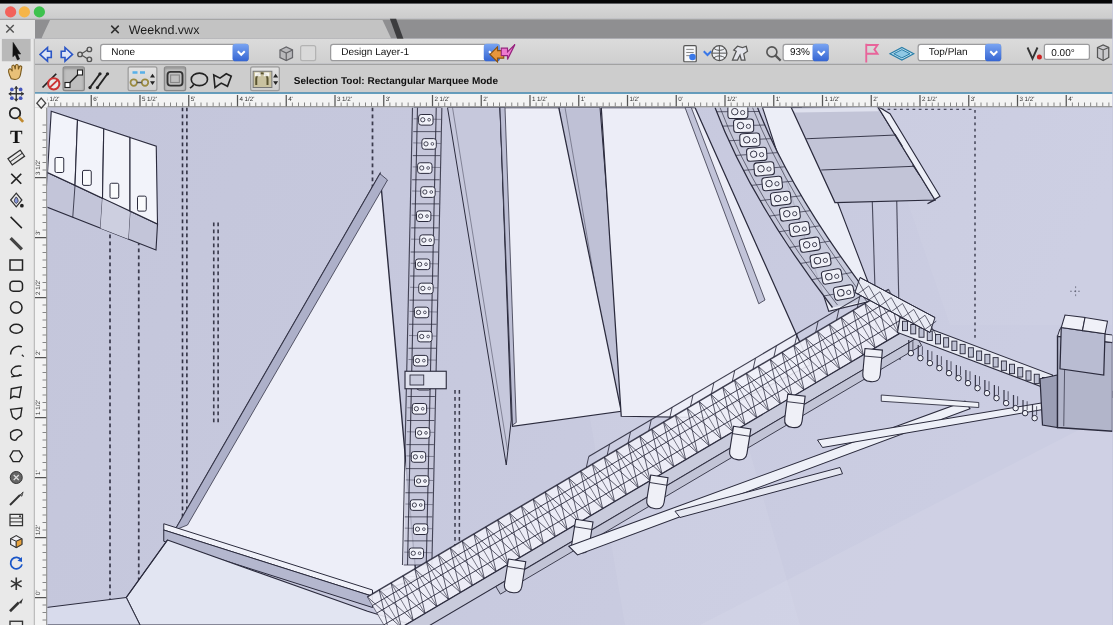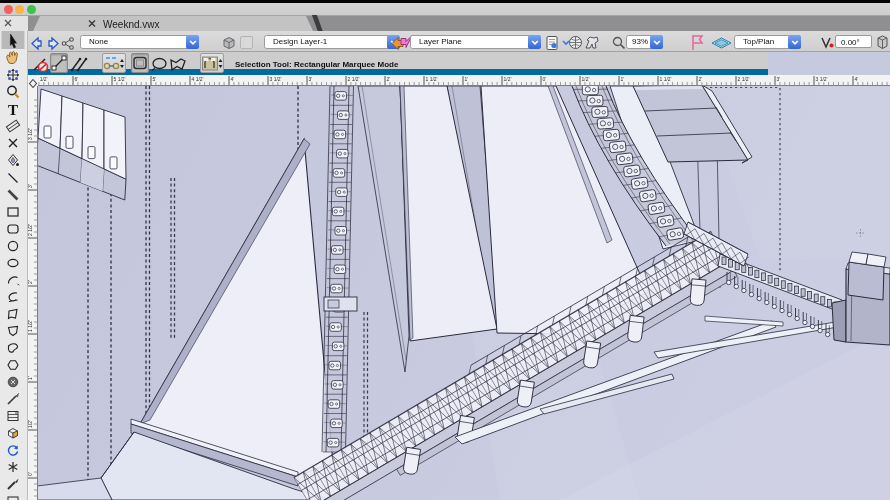--- a/index.html
+++ b/index.html
@@ -4,21 +4,21 @@
 body{width:890px;height:500px;overflow:hidden;font-family:"Liberation Sans",sans-serif;position:relative;background:#c7c9de;}
 .abs{position:absolute;}
 #topstrip{position:absolute;left:0;top:0;width:890px;height:3px;background:#060606;}
 #titlebar{position:absolute;left:0;top:3px;width:890px;height:13px;background:linear-gradient(#d8d8d8,#cccccc);border-bottom:1px solid #a5a5a5;}
 .tl{position:absolute;top:2px;width:9px;height:9px;border-radius:50%;}
 #tabbar{position:absolute;left:28px;top:16px;width:862px;height:15px;background:#8f8f91;}
 #palettetop{position:absolute;left:0;top:16px;width:28px;height:15px;background:#e3e3e3;}
 #tab{position:absolute;left:5px;top:0;width:280px;height:15px;background:#c3c3c3;clip-path:polygon(0 100%,7px 0,calc(100% - 7px) 0,100% 100%);}
 #tabslash{position:absolute;left:287px;top:-1px;width:5px;height:17px;background:#3c3c3e;transform:skewX(20deg);}
 #row1{position:absolute;left:28px;top:31px;width:862px;height:21px;background:linear-gradient(#dbdbdb,#cfcfcf);border-bottom:1px solid #a2a2a2;}
-#row2{position:absolute;left:28px;top:52px;width:740px;height:23px;background:#cdcdcd;border-bottom:6px solid #0369a1;}
+#row2{position:absolute;left:28px;top:52px;width:862px;height:23px;background:#cdcdcd;border-bottom:1px solid #0369a1;}
 #hruler{position:absolute;left:28px;top:75px;width:862px;height:11px;background:#f3f3f3;border-bottom:1px solid #7d7d7d;}
 #rulerorigin{position:absolute;left:28px;top:75px;width:10px;height:11px;background:#f3f3f3;z-index:5;}
 #vruler{position:absolute;left:28px;top:86px;width:10px;height:414px;background:#f3f3f3;border-right:1px solid #7d7d7d;}
 #palette{position:absolute;left:0;top:31px;width:28px;height:469px;background:#e9e9e9;border-right:1px solid #bdbdbd;}
 #palx{position:absolute;left:0px;top:16px;width:28px;height:15px;font-size:10px;color:#444;}
 #canvas{position:absolute;left:38px;top:86px;width:852px;height:414px;}
 .combo{position:absolute;top:4px;height:14px;background:#fff;border:1px solid #9b9b9d;border-radius:2.5px;font-size:8px;line-height:12px;color:#111;}
 .cbtn{position:absolute;right:-1px;top:-1px;width:13px;height:14px;background:linear-gradient(#79a4f2,#3565d2);border-radius:2.5px;display:flex;align-items:center;justify-content:center;}
 .tbtn{position:absolute;top:1px;height:20px;background:linear-gradient(#e2e2e2,#cfcfcf);border:1px solid #9d9d9d;border-radius:2px;display:flex;align-items:center;justify-content:center;}
 .tbtn.sel{background:#bfbfbf;border:1px solid #8a8a8a;box-shadow:inset 0 1px 2px rgba(0,0,0,0.25);}
@@ -65,25 +65,20 @@
     <div class="abs" style="left:212px;top:5px;width:13px;height:13px;background:#d9d9d9;border:1px solid #b3b3b3;border-radius:2px;"></div>
     <div class="combo" style="left:236px;width:136px;"><span style="margin-left:8px;">Design Layer-1</span><div class="cbtn">
         <svg width="8" height="8" viewBox="0 0 8 8">
           <path d="M1.2,3 L4,5.8 L6.8,3" fill="none" stroke="#fff" stroke-width="1.6"></path>
         </svg>
       </div></div>
     <svg class="abs" style="left:362px;top:4px;" width="24" height="16" viewBox="0 0 24 16">
       <path d="M2,11 L8,5 L8,8 L13,8 L13,14 L8,14 L8,17 Z" fill="#e8963c" stroke="#8a5210" stroke-width="0.9" transform="translate(0,-2.5)"></path>
       <path d="M22,3 L16,9 L16,6 L11,6 L11,12 L16,12 L16,15 Z" fill="#ee7ad0" stroke="#96247e" stroke-width="0.9" transform="translate(0,-2.5)"></path>
     </svg>
-    <div class="combo" style="left:382px;width:131px;"><span style="margin-left:8px;">Layer Plane</span><div class="cbtn">
-        <svg width="8" height="8" viewBox="0 0 8 8">
-          <path d="M1.2,3 L4,5.8 L6.8,3" fill="none" stroke="#fff" stroke-width="1.6"></path>
-        </svg>
-      </div></div>
     <svg class="abs" style="left:518px;top:5px;" width="30" height="14" viewBox="0 0 30 14">
       <rect x="1" y="0.5" width="10" height="13" rx="1" fill="#f7f8fa" stroke="#555" stroke-width="1"></rect>
       <path d="M3,3.5 h6 M3,6 h6 M3,8.5 h4" stroke="#888" stroke-width="0.8"></path>
       <circle cx="8" cy="9.5" r="2.6" fill="#3a78e8"></circle>
       <path d="M17,5 L20,8 L23,5" fill="none" stroke="#3a78e8" stroke-width="1.6"></path>
     </svg>
     <svg class="abs" style="left:540px;top:4px;" width="15" height="15" viewBox="0 0 15 15">
       <circle cx="7.5" cy="7.5" r="6" fill="#eef0f4" stroke="#555" stroke-width="1"></circle>
       <path d="M7.5,1.5 L7.5,13.5 M1.5,7.5 L13.5,7.5 M3,3.6 C5.5,5.8 9.5,5.8 12,3.6 M3,11.4 C5.5,9.2 9.5,9.2 12,11.4" fill="none" stroke="#555" stroke-width="0.8"></path>
     </svg>

